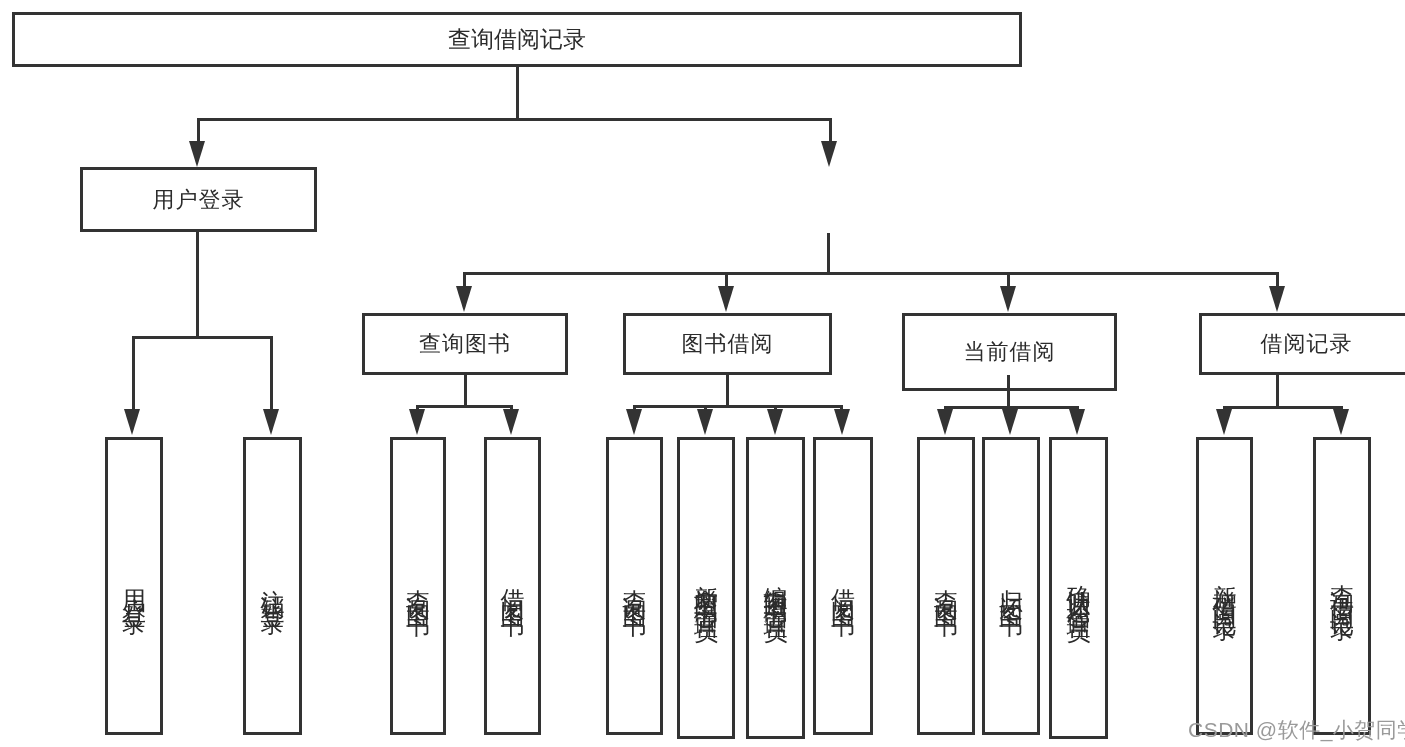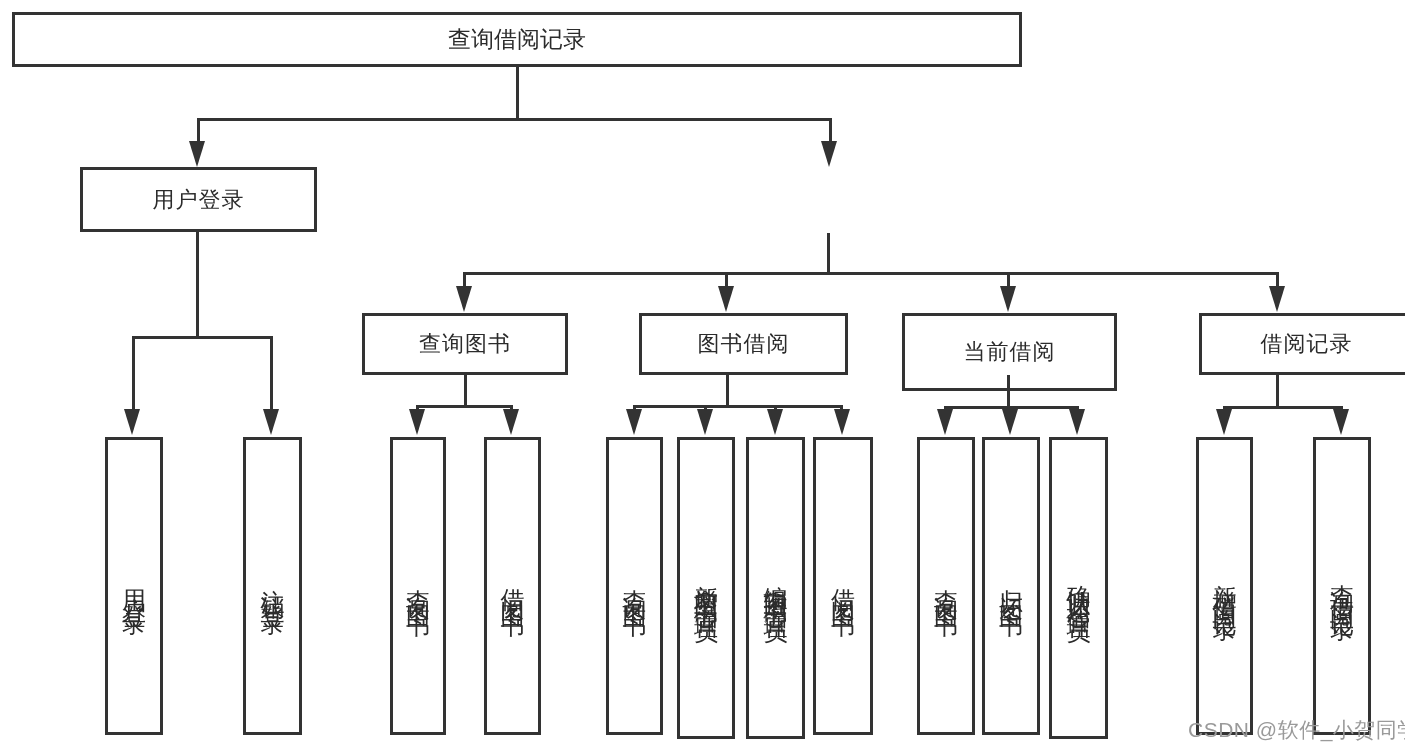--- a/index.html
+++ b/index.html
@@ -66,21 +66,21 @@
   <div class="vl" style="left:725px;top:272px;height:18px;"></div>
   <div class="arrow" style="left:718px;top:286px;"></div>
   <div class="vl" style="left:1007px;top:272px;height:18px;"></div>
   <div class="arrow" style="left:1000px;top:286px;"></div>
   <div class="vl" style="left:1276px;top:272px;height:18px;"></div>
   <div class="arrow" style="left:1269px;top:286px;"></div>
 
   <div class="box" style="left:362px;top:313px;width:206px;height:62px;">
     <span class="hlabel">查询图书</span>
   </div>
-  <div class="box" style="left:623px;top:313px;width:209px;height:62px;margin-left:16px;">
+  <div class="box" style="left:623px;top:313px;width:209px;height:62px;">
     <span class="hlabel">图书借阅</span>
   </div>
   <div class="box" style="left:902px;top:313px;width:215px;height:78px;">
     <span class="hlabel">当前借阅</span>
   </div>
   <div class="box" style="left:1199px;top:313px;width:215px;height:62px;">
     <span class="hlabel">借阅记录</span>
   </div>
 
   <div class="vl" style="left:464px;top:375px;height:30px;"></div>

